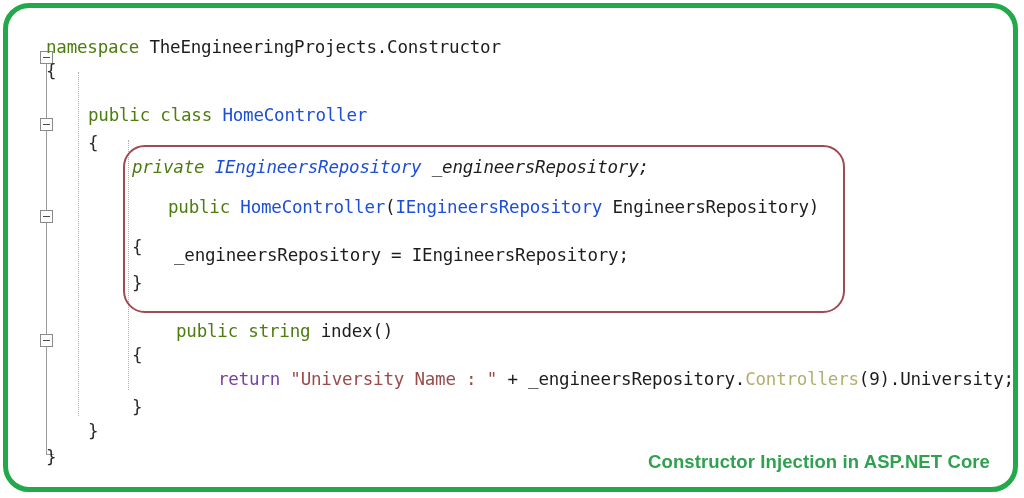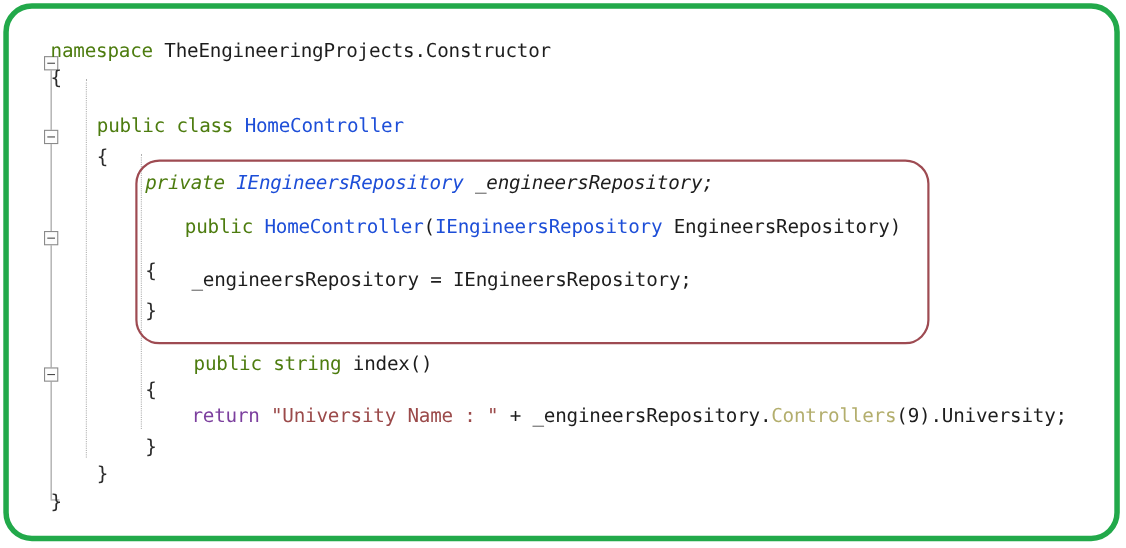--- a/index.html
+++ b/index.html
@@ -96,21 +96,21 @@
     white-space: pre;
     font-family: "DejaVu Sans Mono", "Liberation Mono", monospace;
     font-size: 17.5px;
     line-height: 20px;
     letter-spacing: -0.2px;
     color: #1d1d1d;
   }
 
   
   .kw       { color: #2727c4; }      
-  .kw-ctrl  { color: #7c3f9e; }      
+  .kw-ctrl  { color: #7c3f9e; margin-left: 44px; }      
   .type     { color: #7fa8bd; }      
   .method   { color: #b3ae6d; }      
   .str      { color: #9b4a4a; }      
   .plain    { color: #1d1d1d; }
   .brace    { color: #2b2b2b; }
 
   
   .caption {
     position: absolute;
     right: 22px;
@@ -156,18 +156,19 @@
         <div class="code-line" style="top: 263px; left: 122px;"><span class="brace">}</span></div>
         <div class="code-line" style="top: 287px; left: 122px;"></div>
         <div class="code-line" style="top: 311px; left: 138px; margin-left: 28px;"><span class="kw">public</span><span class="plain"> </span><span class="kw">string</span><span class="plain"> </span><span class="plain">index()</span></div>
         <div class="code-line" style="top: 335px; left: 122px;"><span class="brace">{</span></div>
         <div class="code-line" style="top: 359px; left: 164px;"><span class="kw-ctrl">return</span><span class="plain"> </span><span class="str">"University Name : "</span><span class="plain"> + _engineersRepository.</span><span class="method">Controllers</span><span class="plain">(9).University;</span></div>
         <div class="code-line" style="top: 387px; left: 122px;"><span class="brace">}</span></div>
         <div class="code-line" style="top: 411px; left: 78px;"><span class="brace">}</span></div>
         <div class="code-line" style="top: 437px; left: 36px;"><span class="brace">}</span></div>
       </div>
 
+    <div class="caption">Constructor Injection in ASP.NET Core</div>
 
   </div>
 
   <div class="green-frame"></div>
 
 </div>
 
 </body></html>

